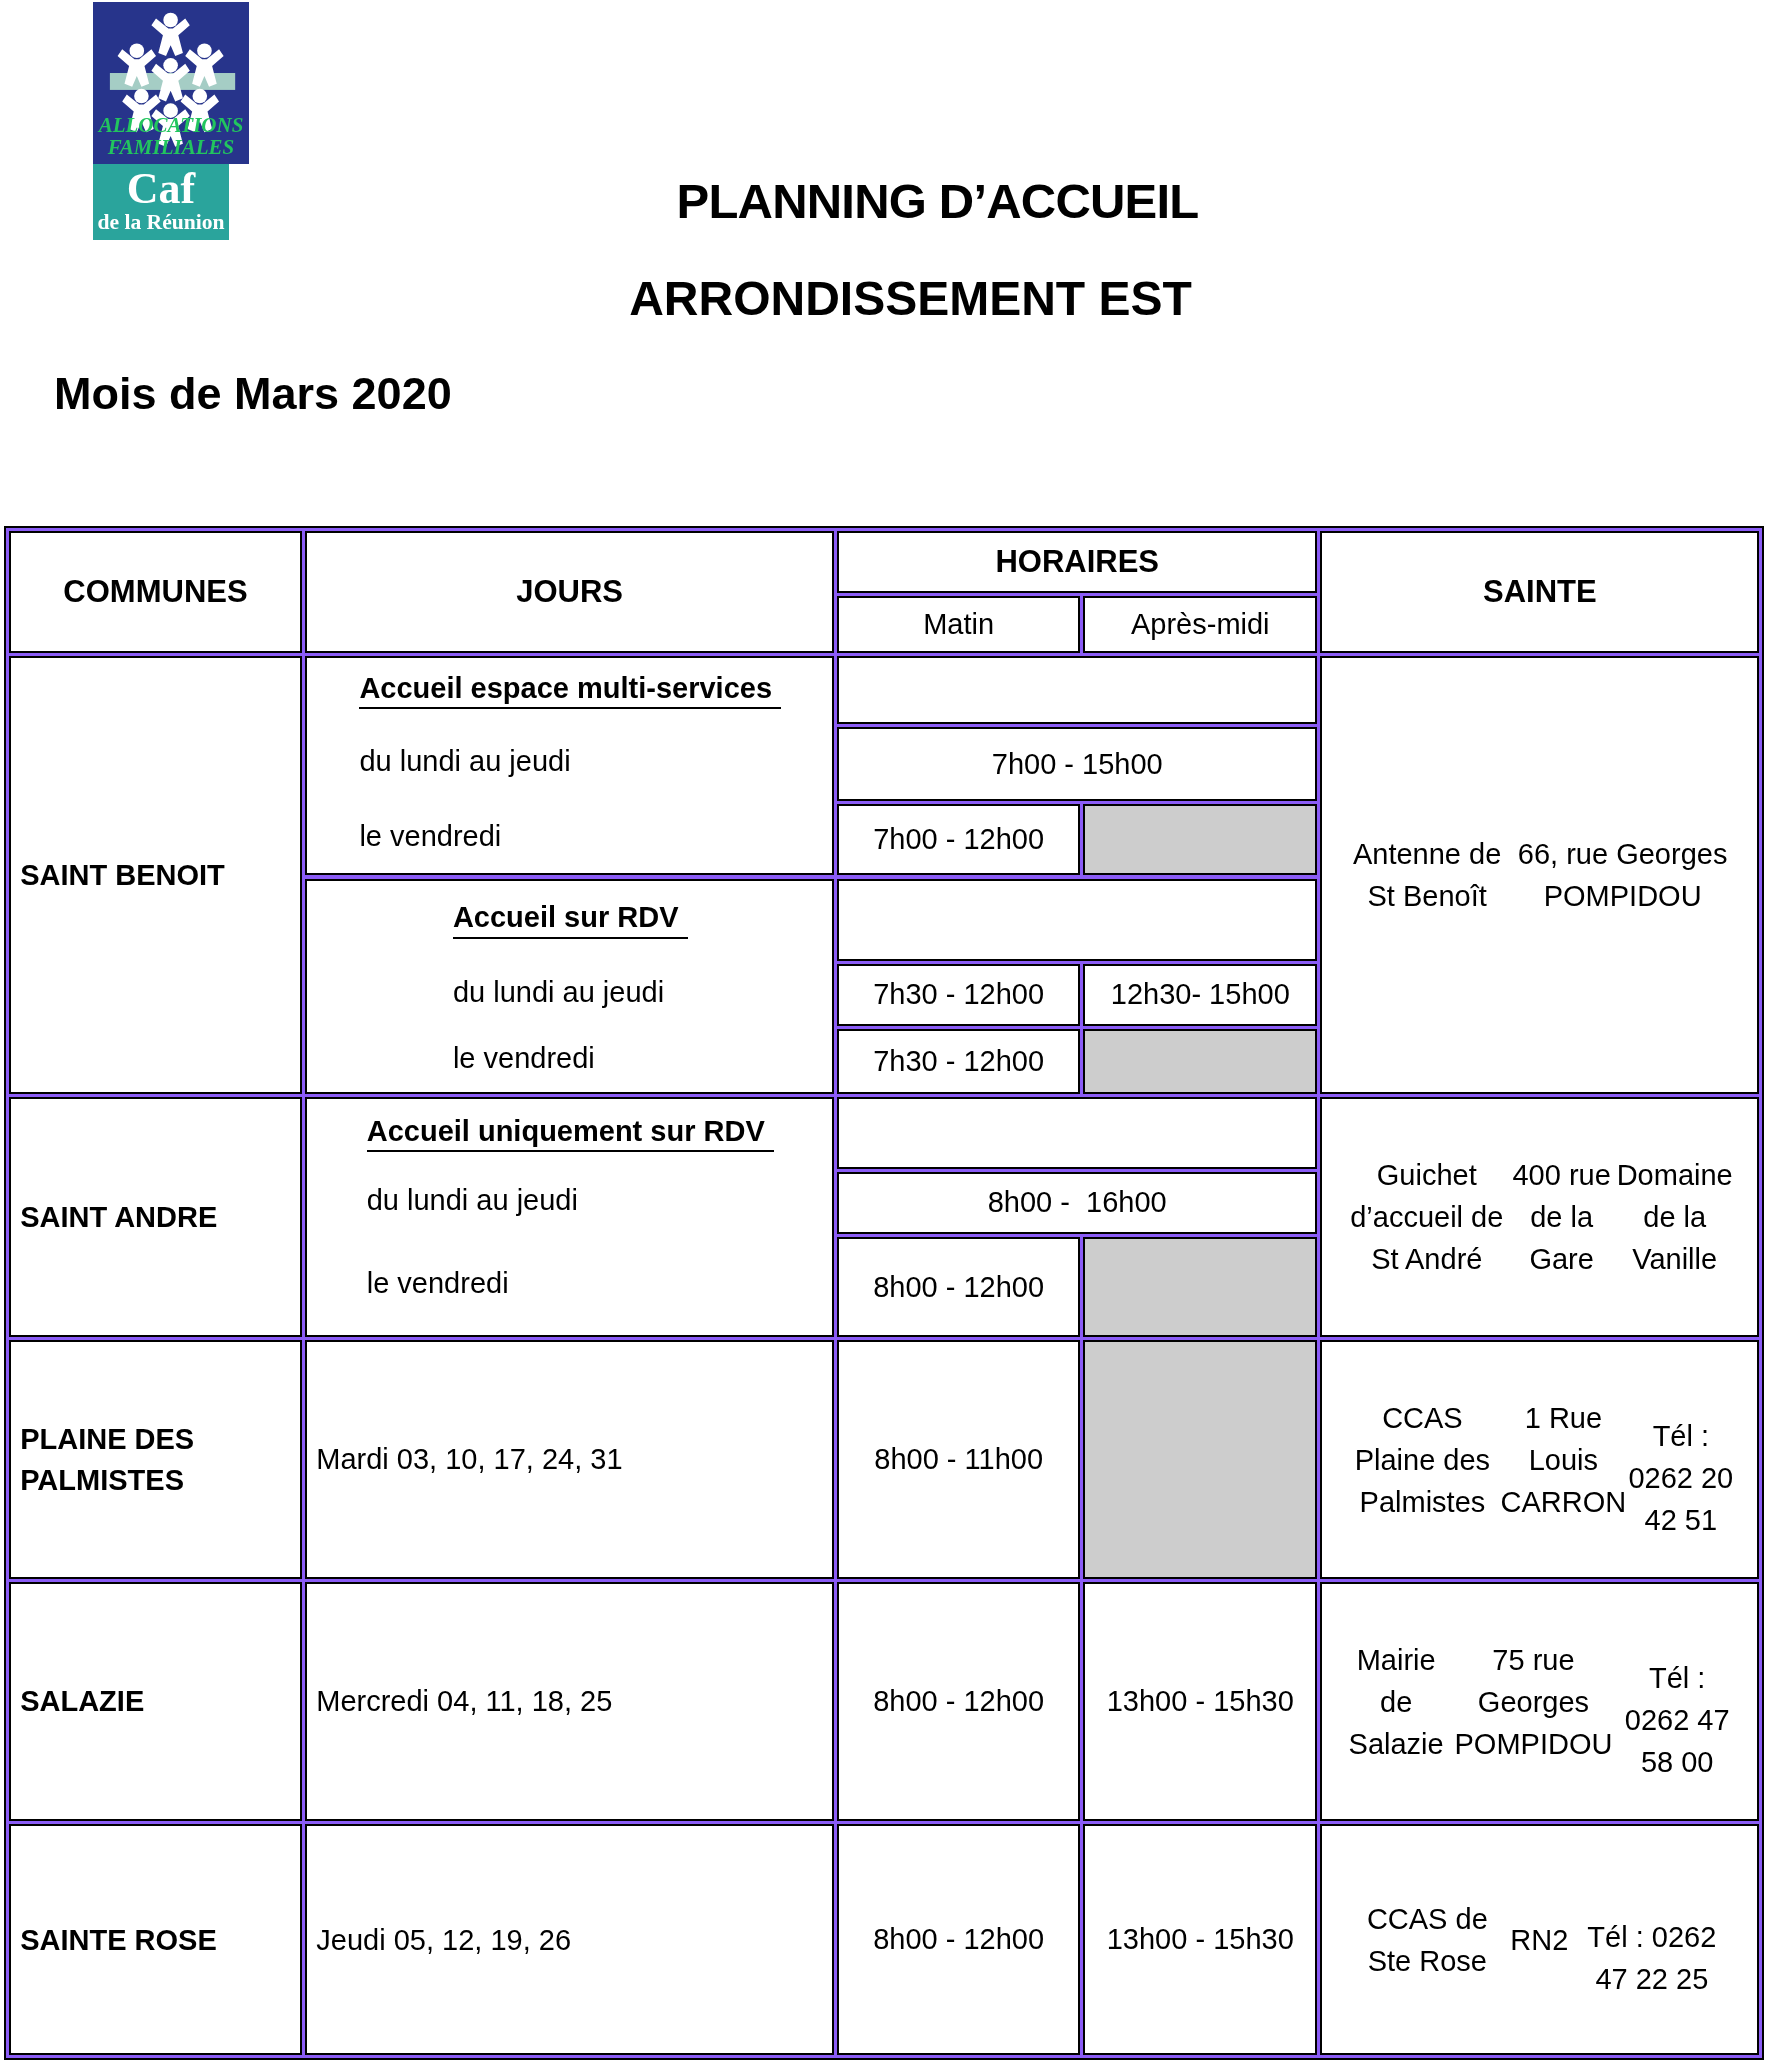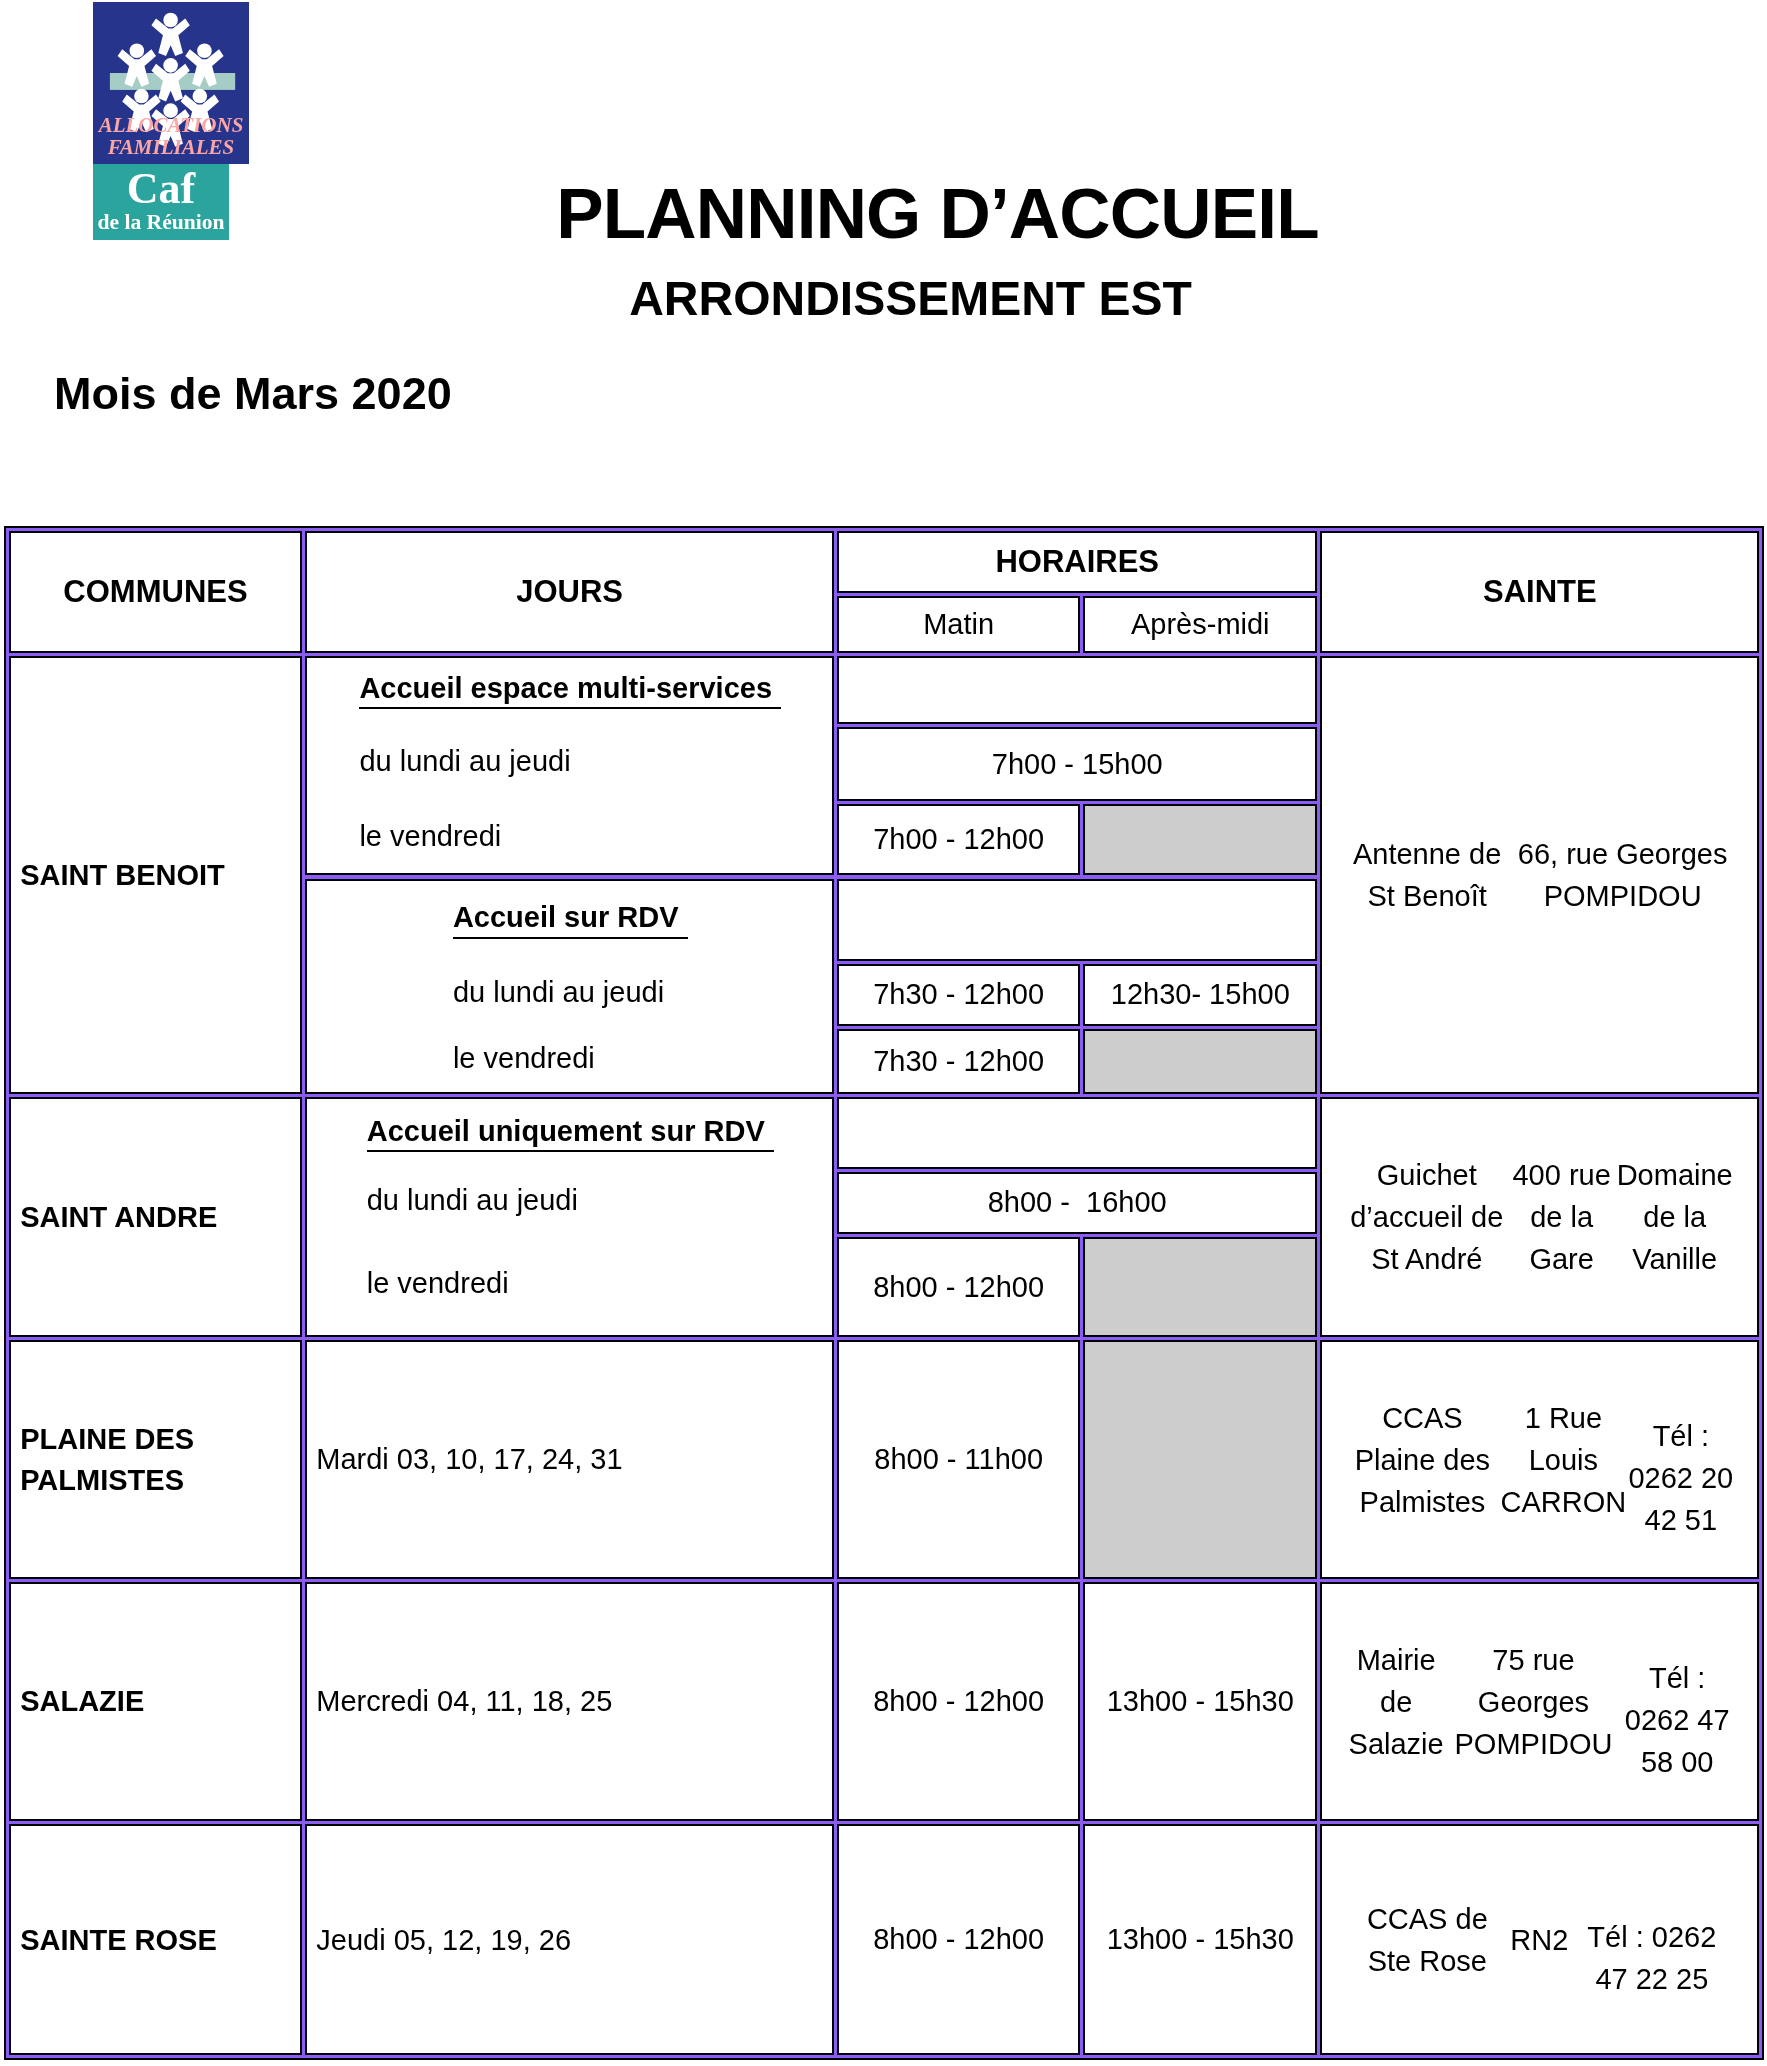--- a/index.html
+++ b/index.html
@@ -11,35 +11,35 @@
     color:#000;
     overflow: hidden;
   }
 
   
   .logo { position:absolute; left:93px; top:1.5px; width:156px; }
   .logo-blue { width:156px; height:162px; background:#27348b; position:relative; }
   .logo-blue svg { position:absolute; left:0; top:0; }
   .logo-org {
     position:absolute; bottom:4.6px; left:0; right:0;
-    text-align:center; color:#fca5a5;
+    text-align:center; color:#22c55e;
     font-family:"Liberation Serif", serif; font-style:italic; font-weight:bold;
     font-size:21px; line-height:1.04;
   }
   .logo-teal {
     width:136px; height:76px; background:#2aa49c; color:#fff;
     text-align:center; font-family:"Liberation Serif", serif; font-weight:bold;
   }
   .logo-caf { font-size:44px; line-height:1.05; padding-top:2.3px; }
   .logo-region { font-size:21.6px; line-height:1.0; }
 
   
   .title-main {
     position:absolute; top:173px; left:0; right:8px; padding-left:116px;
-    text-align:center; font-weight:bold; font-size:71px; letter-spacing:-0.8px;
+    text-align:center; font-weight:bold; font-size:49px; letter-spacing:-0.8px;
   }
   .title-sub {
     position:absolute; top:271px; left:0; right:0; padding-left:54px;
     text-align:center; font-weight:bold; font-size:48px;
   }
   .title-month {
     position:absolute; top:368px; left:0; right:0; padding-left:54px;
     text-align:left; font-weight:bold; font-size:45px;
   }
 

